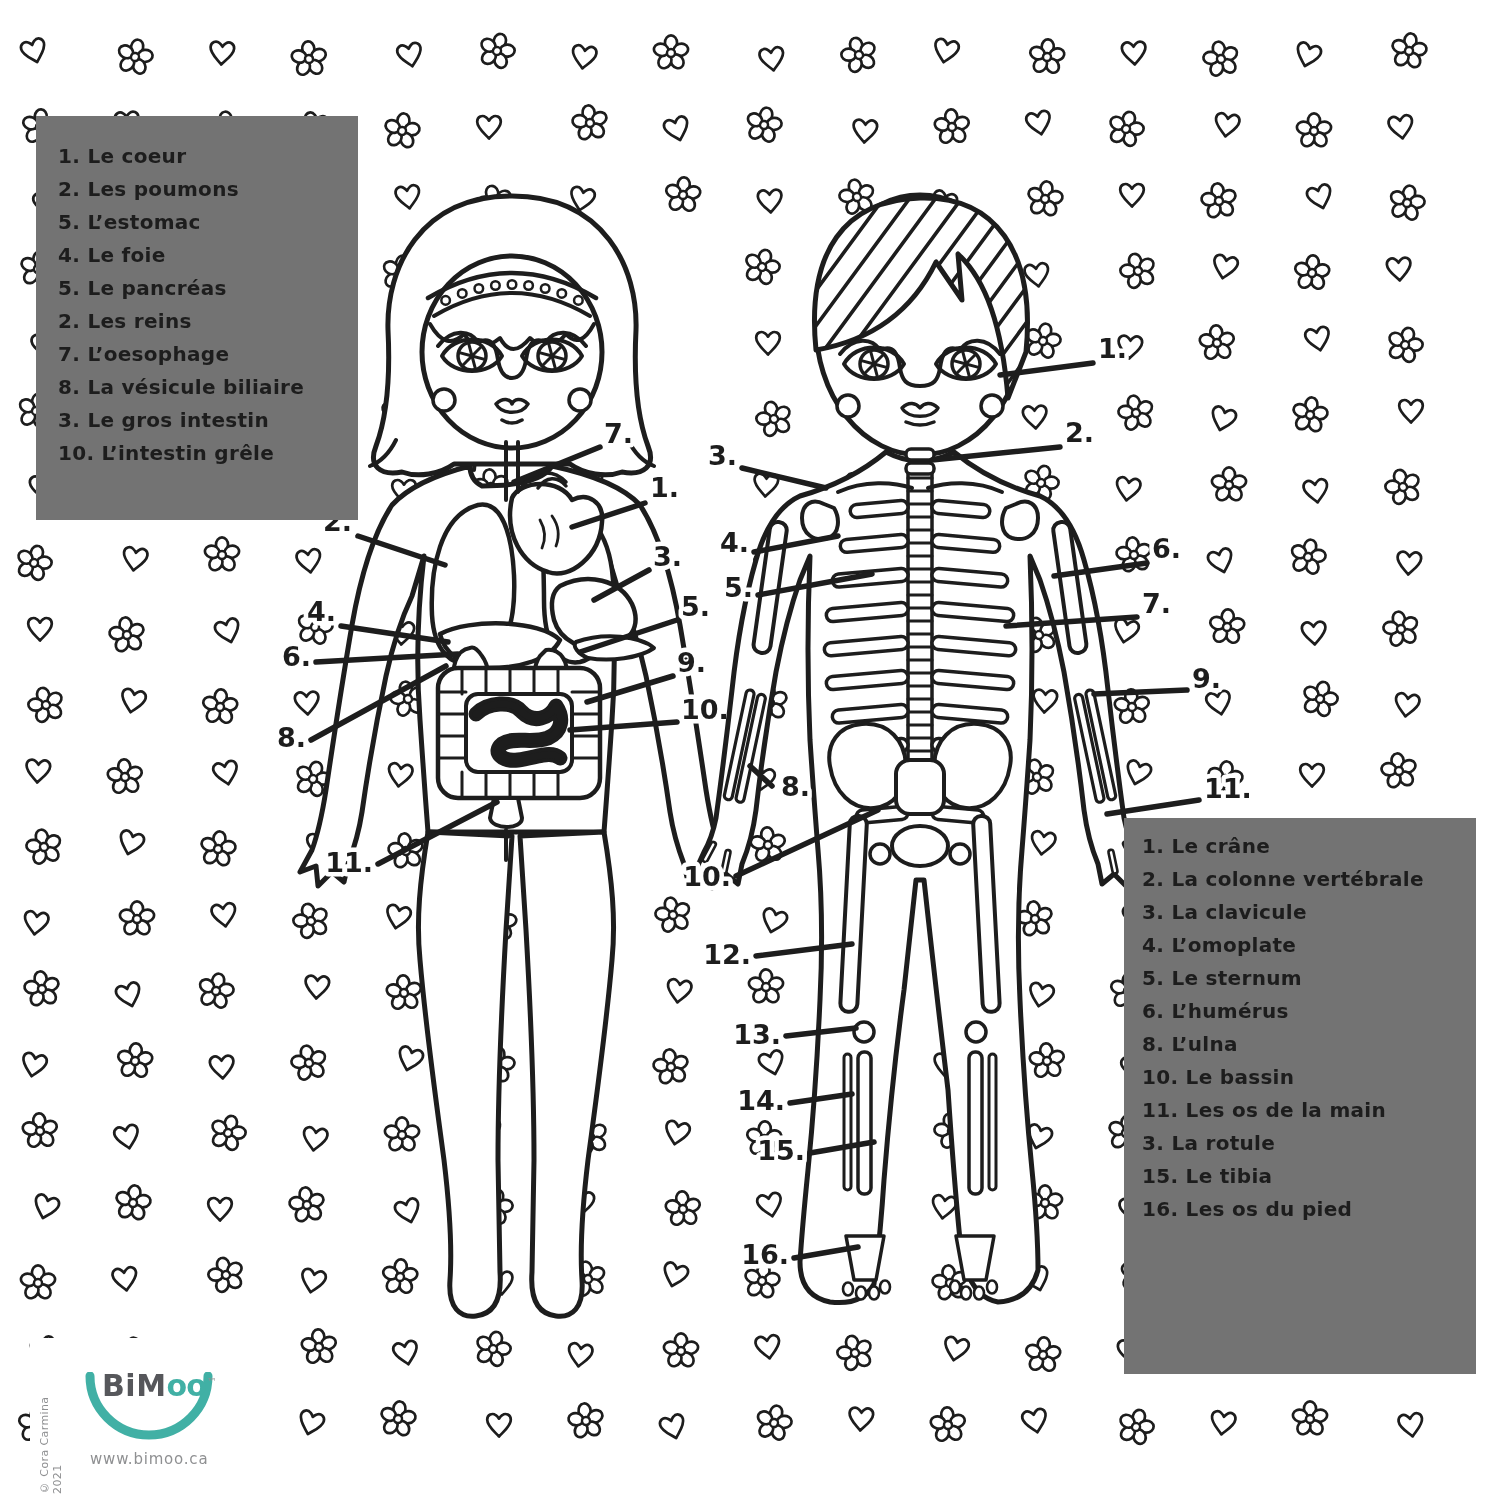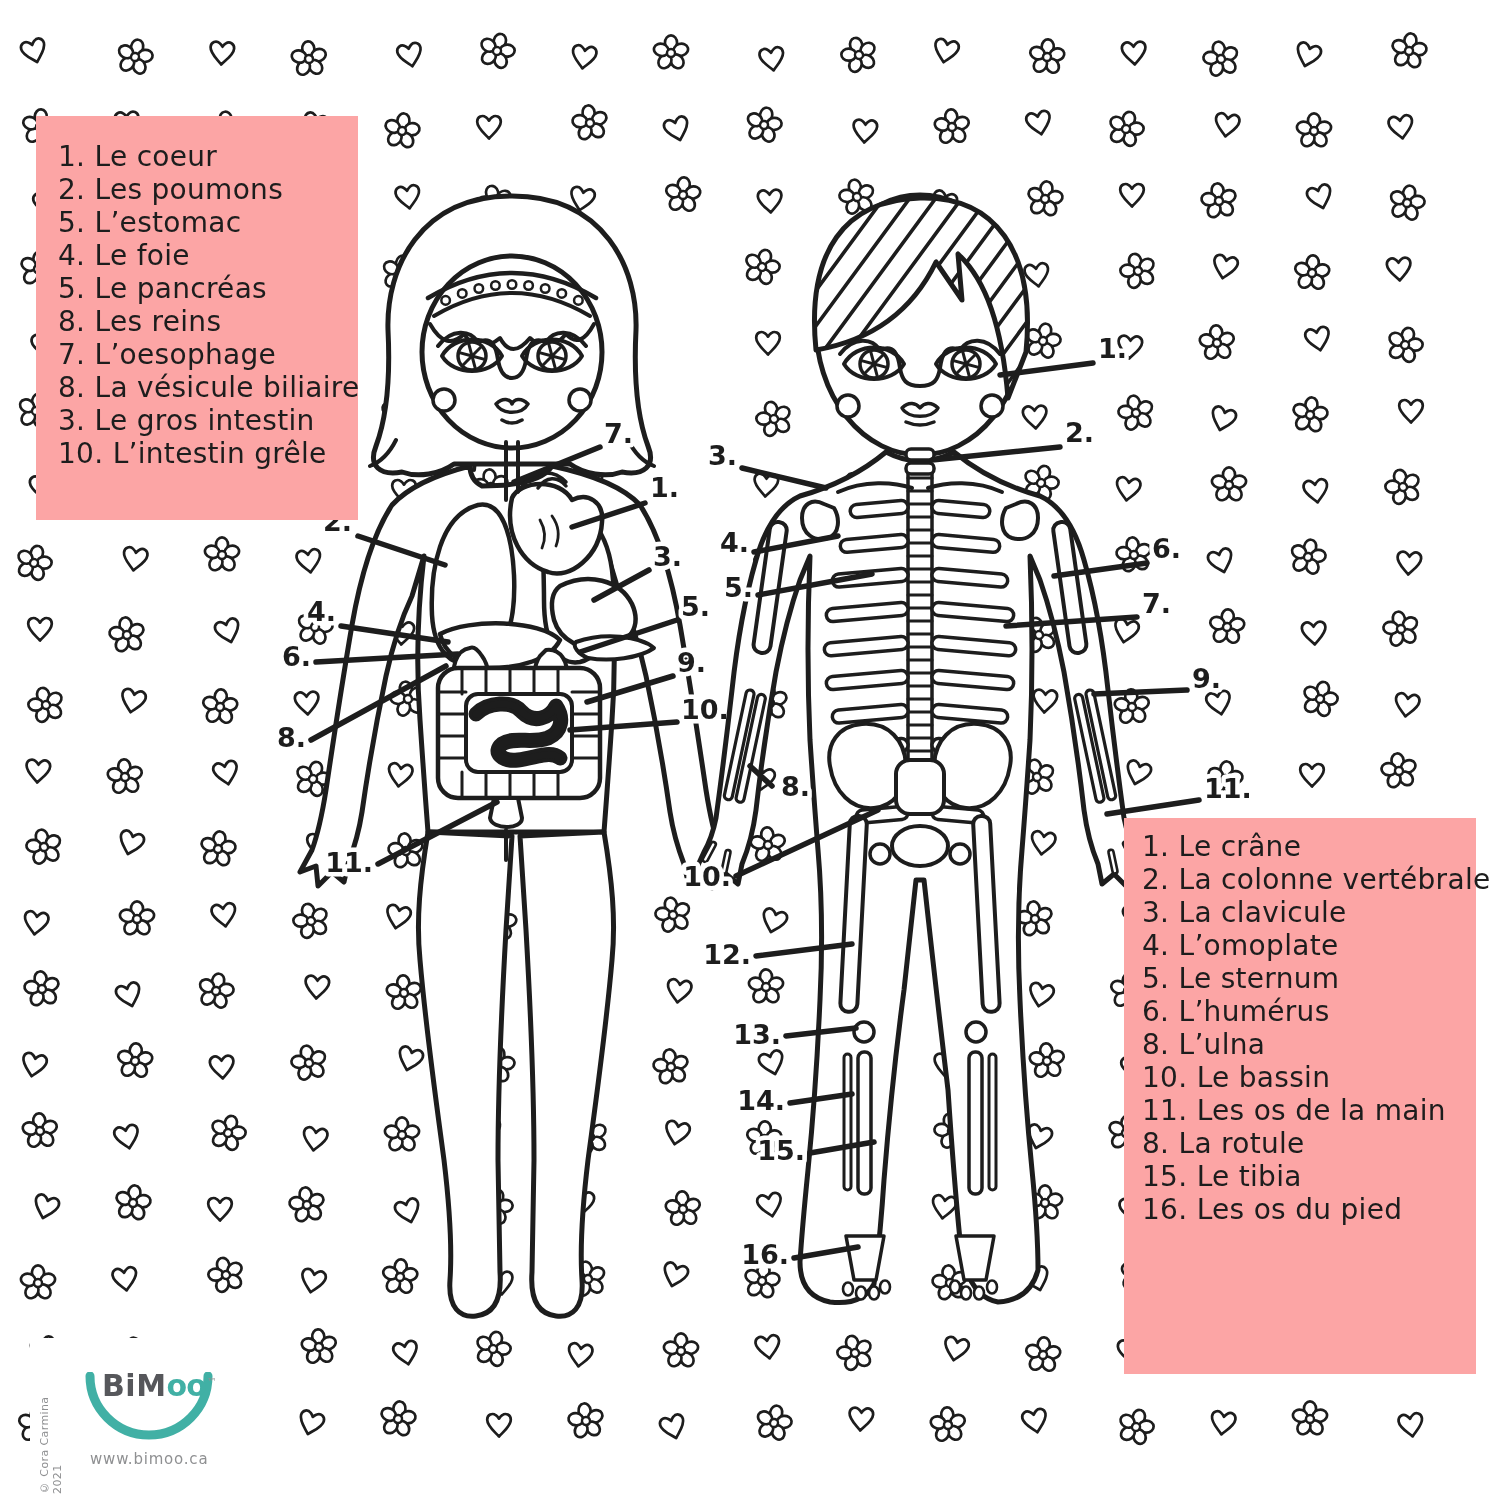--- a/index.html
+++ b/index.html
@@ -15,22 +15,22 @@
   #girl-svg{left:260px;top:170px}
   #boy-svg{left:680px;top:170px}
   .ln{stroke:#1d1d1d;fill:none;stroke-linecap:round;stroke-linejoin:round}
   .wh{stroke:#1d1d1d;fill:#ffffff;stroke-linecap:round;stroke-linejoin:round}
   .callout-ln{stroke:#1d1d1d;stroke-width:5.5;stroke-linecap:round}
   .callout-num{
     font-family:"DejaVu Sans",sans-serif;font-size:27px;font-weight:700;
     fill:#1d1d1d;paint-order:stroke;stroke:#ffffff;stroke-width:9px;stroke-linejoin:round;
   }
   
-  .legend{position:absolute;z-index:3;background:#fca5a5;font-weight:400;
-    font-size:28px;line-height:33px;letter-spacing:.3px;color:#1d1d1d}
+  .legend{position:absolute;z-index:3;background:#737373;font-weight:700;
+    font-size:20px;line-height:33px;letter-spacing:.3px;color:#1d1d1d}
   #organs-legend{left:36px;top:116px;width:322px;height:404px;padding:24px 0 0 22px;box-sizing:border-box}
   #bones-legend{left:1124px;top:818px;width:352px;height:556px;padding:12px 0 0 18px;box-sizing:border-box}
   .legend-line{white-space:nowrap}
   
   #logo{position:absolute;left:30px;top:1338px;width:212px;height:158px;background:#fff;z-index:3}
   #logo .copyright-rot{
     position:absolute;left:8px;top:26px;height:130px;
     writing-mode:vertical-rl;transform:rotate(180deg);
     font-size:11px;color:#8f9092;letter-spacing:.4px;font-weight:400}
   #logo .smile{position:absolute;left:52px;top:34px}
@@ -1318,38 +1318,38 @@
     <text class="callout-num" x="789" y="1264" text-anchor="end">16.</text>
   </g>
 </svg>
 
 <div id="organs-legend" class="legend">
   <div class="legend-line">1. Le coeur</div>
   <div class="legend-line">2. Les poumons</div>
   <div class="legend-line">5. L’estomac</div>
   <div class="legend-line">4. Le foie</div>
   <div class="legend-line">5. Le pancréas</div>
-  <div class="legend-line">8. Les reins</div>
+  <div class="legend-line">2. Les reins</div>
   <div class="legend-line">7. L’oesophage</div>
   <div class="legend-line">8. La vésicule biliaire</div>
   <div class="legend-line">3. Le gros intestin</div>
   <div class="legend-line">10. L’intestin grêle</div>
 </div>
 
 <div id="bones-legend" class="legend">
   <div class="legend-line">1. Le crâne</div>
   <div class="legend-line">2. La colonne vertébrale</div>
   <div class="legend-line">3. La clavicule</div>
   <div class="legend-line">4. L’omoplate</div>
   <div class="legend-line">5. Le sternum</div>
   <div class="legend-line">6. L’humérus</div>
   <div class="legend-line">8. L’ulna</div>
   <div class="legend-line">10. Le bassin</div>
   <div class="legend-line">11. Les os de la main</div>
-  <div class="legend-line">8. La rotule</div>
+  <div class="legend-line">3. La rotule</div>
   <div class="legend-line">15. Le tibia</div>
   <div class="legend-line">16. Les os du pied</div>
 </div>
 
 <div id="logo">
   <div class="copyright-rot">© Cora Carmina 2021</div>
   <svg class="smile" width="134" height="72" viewBox="0 0 134 72">
     <path d="M8,4 A 59,59 0 0 0 126,4" fill="none" stroke="#41b0a5" stroke-width="9" stroke-linecap="round"></path>
   </svg>
   <div class="brand"><span class="bim">BiM</span><span class="oo">oo</span><span class="tm">™</span></div>

